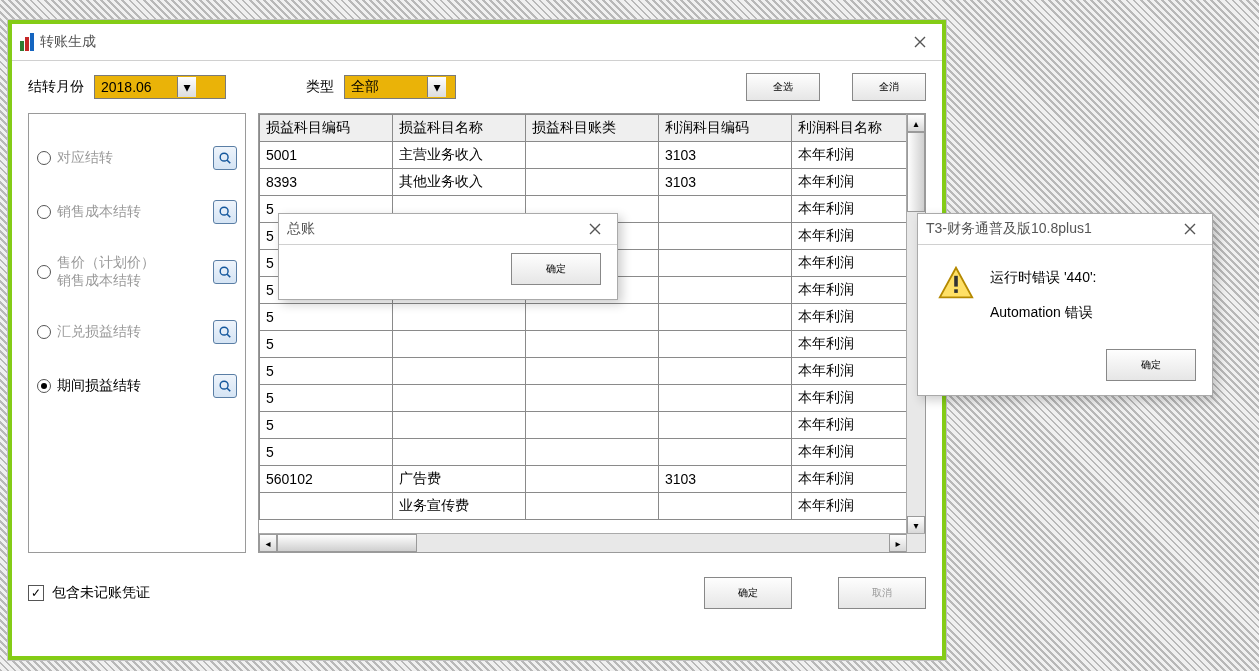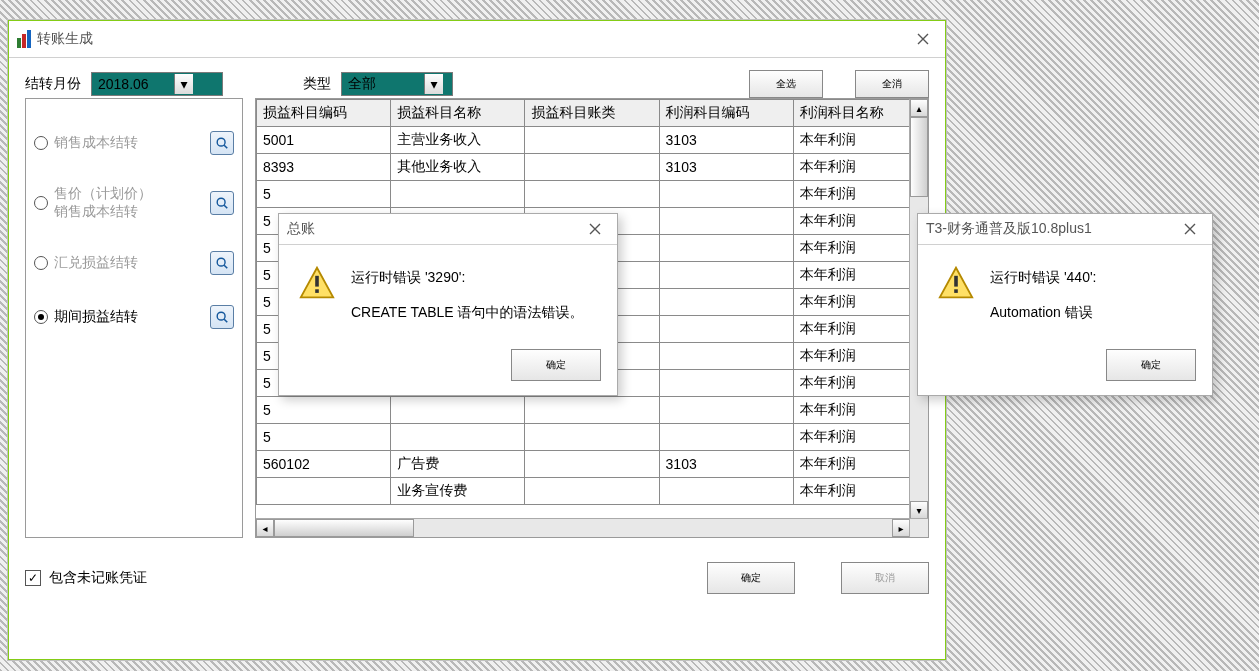--- a/index.html
+++ b/index.html
@@ -1,28 +1,28 @@
 <!DOCTYPE html>
 <html><head>
 <meta charset="utf-8">
 <style>
 html,body{margin:0;padding:0;font-family:"Microsoft YaHei","SimSun",sans-serif;font-size:14px;color:#000;background:#fff}
 .page{position:relative;width:1259px;height:671px;overflow:hidden}
 .hatch{position:absolute;left:0;top:0;right:0;bottom:0;
   background-image:repeating-linear-gradient(45deg,#b8b8b8 0,#b8b8b8 2px,#f0f0f0 2px,#f0f0f0 5px);}
-.win{position:absolute;background:#fff;border:1px solid #84cc16;box-shadow:0 0 0 1px #c0c0c0;box-sizing:border-box}
+.win{position:absolute;background:#fff;border:4px solid #84cc16;box-shadow:0 0 0 1px #c0c0c0;box-sizing:border-box}
 .titlebar{display:flex;align-items:center;height:36px;padding:0 8px;border-bottom:1px solid #d0d0d0;color:#555;background:#fff}
 .titlebar .tspacer{flex:1}
 .closebtn{width:28px;height:24px;display:flex;align-items:center;justify-content:center;cursor:pointer}
 .closebtn svg{width:12px;height:12px}
 
 .mainbody{position:relative;padding:12px 16px 16px;box-sizing:border-box}
-.toprow{display:flex;align-items:center;gap:10px;}
+.toprow{display:flex;align-items:center;gap:10px;margin-bottom:12px}
 .lbl{white-space:nowrap}
-.dropdown{display:inline-flex;align-items:center;border:1px solid #7a7a7a;height:22px;background:#0f766e}
+.dropdown{display:inline-flex;align-items:center;border:1px solid #7a7a7a;height:22px;background:#eab308}
 .dropdown .dval{padding:0 6px;min-width:70px}
 .dropdown .darrow{width:18px;height:20px;border-left:1px solid #7a7a7a;display:flex;align-items:center;justify-content:center;background:linear-gradient(#fefefe,#dcdcdc)}
 .wbtn{min-width:72px;height:26px;border:1px solid #888;background:linear-gradient(#fefefe,#e6e6e6);display:inline-flex;align-items:center;justify-content:center;cursor:pointer;font-size:10px}
 .wbtn.disabled{color:#9a9a9a;cursor:default}
 .container{display:flex;gap:12px}
 .sidepanel{width:218px;border:1px solid #9a9a9a;background:#fff;box-sizing:border-box;padding:32px 8px;display:flex;flex-direction:column;gap:30px;height:440px}
 .radio-row{display:flex;align-items:center;gap:6px}
 .radio-row .rbtn{width:12px;height:12px;border:1px solid #555;border-radius:50%;display:inline-flex;align-items:center;justify-content:center;background:#fff}
 .radio-row.selected .rbtn::after{content:"";width:6px;height:6px;border-radius:50%;background:#000}
 .radio-row .rlabel{flex:1}
@@ -92,20 +92,30 @@
       <span style="flex:1"></span>
       <span class="wbtn">全选</span>
       <span style="width:12px"></span>
       <span class="wbtn">全消</span>
     </div>
 
     <div class="container">
       <div class="sidepanel" id="sidepanel">
             <div class="radio-row disabled">
               <span class="rbtn"></span>
+              <span class="rlabel" style="white-space: pre-line;">对应结转</span>
+              <span class="mag">
+                <svg viewBox="0 0 16 16">
+                  <circle cx="7" cy="7" r="4.5" fill="none" stroke="#14579c" stroke-width="1.6"></circle>
+                  <line x1="10.5" y1="10.5" x2="14" y2="14" stroke="#14579c" stroke-width="1.8"></line>
+                </svg>
+              </span>
+            </div>
+            <div class="radio-row disabled">
+              <span class="rbtn"></span>
               <span class="rlabel" style="white-space: pre-line;">销售成本结转</span>
               <span class="mag">
                 <svg viewBox="0 0 16 16">
                   <circle cx="7" cy="7" r="4.5" fill="none" stroke="#14579c" stroke-width="1.6"></circle>
                   <line x1="10.5" y1="10.5" x2="14" y2="14" stroke="#14579c" stroke-width="1.8"></line>
                 </svg>
               </span>
             </div>
             <div class="radio-row disabled">
               <span class="rbtn"></span>
@@ -283,34 +293,20 @@
 <div class="dialog" style="left:278px;top:213px;width:340px">
   <div class="titlebar" style="height:30px">
     <span>总账</span>
     <span class="tspacer"></span>
     <span class="closebtn">
       <svg viewBox="0 0 12 12">
             <path d="M1 1 L11 11 M11 1 L1 11" stroke="#555" stroke-width="1.4"></path>
           </svg>
     </span>
   </div>
-  <div class="dbody">
-    <span class="warnicon">
-      <svg viewBox="0 0 40 40">
-            <polygon points="20,3 38,36 2,36" fill="#ffe066" stroke="#b58900" stroke-width="2"></polygon>
-            <rect x="18" y="12" width="4" height="12" fill="#333"></rect>
-            <rect x="18" y="27" width="4" height="4" fill="#333"></rect>
-          </svg>
-    </span>
-    <div class="dtext">
-      <div>运行时错误 '3290':</div>
-      <div style="height:10px"></div>
-      <div>CREATE TABLE 语句中的语法错误。</div>
-    </div>
-  </div>
   <div class="dbtnrow">
     <span class="wbtn" style="min-width:88px;height:30px">确定</span>
   </div>
 </div>
 
 <div class="dialog" style="left:917px;top:213px;width:296px">
   <div class="titlebar" style="height:30px">
     <span>T3-财务通普及版10.8plus1</span>
     <span class="tspacer"></span>
     <span class="closebtn">

